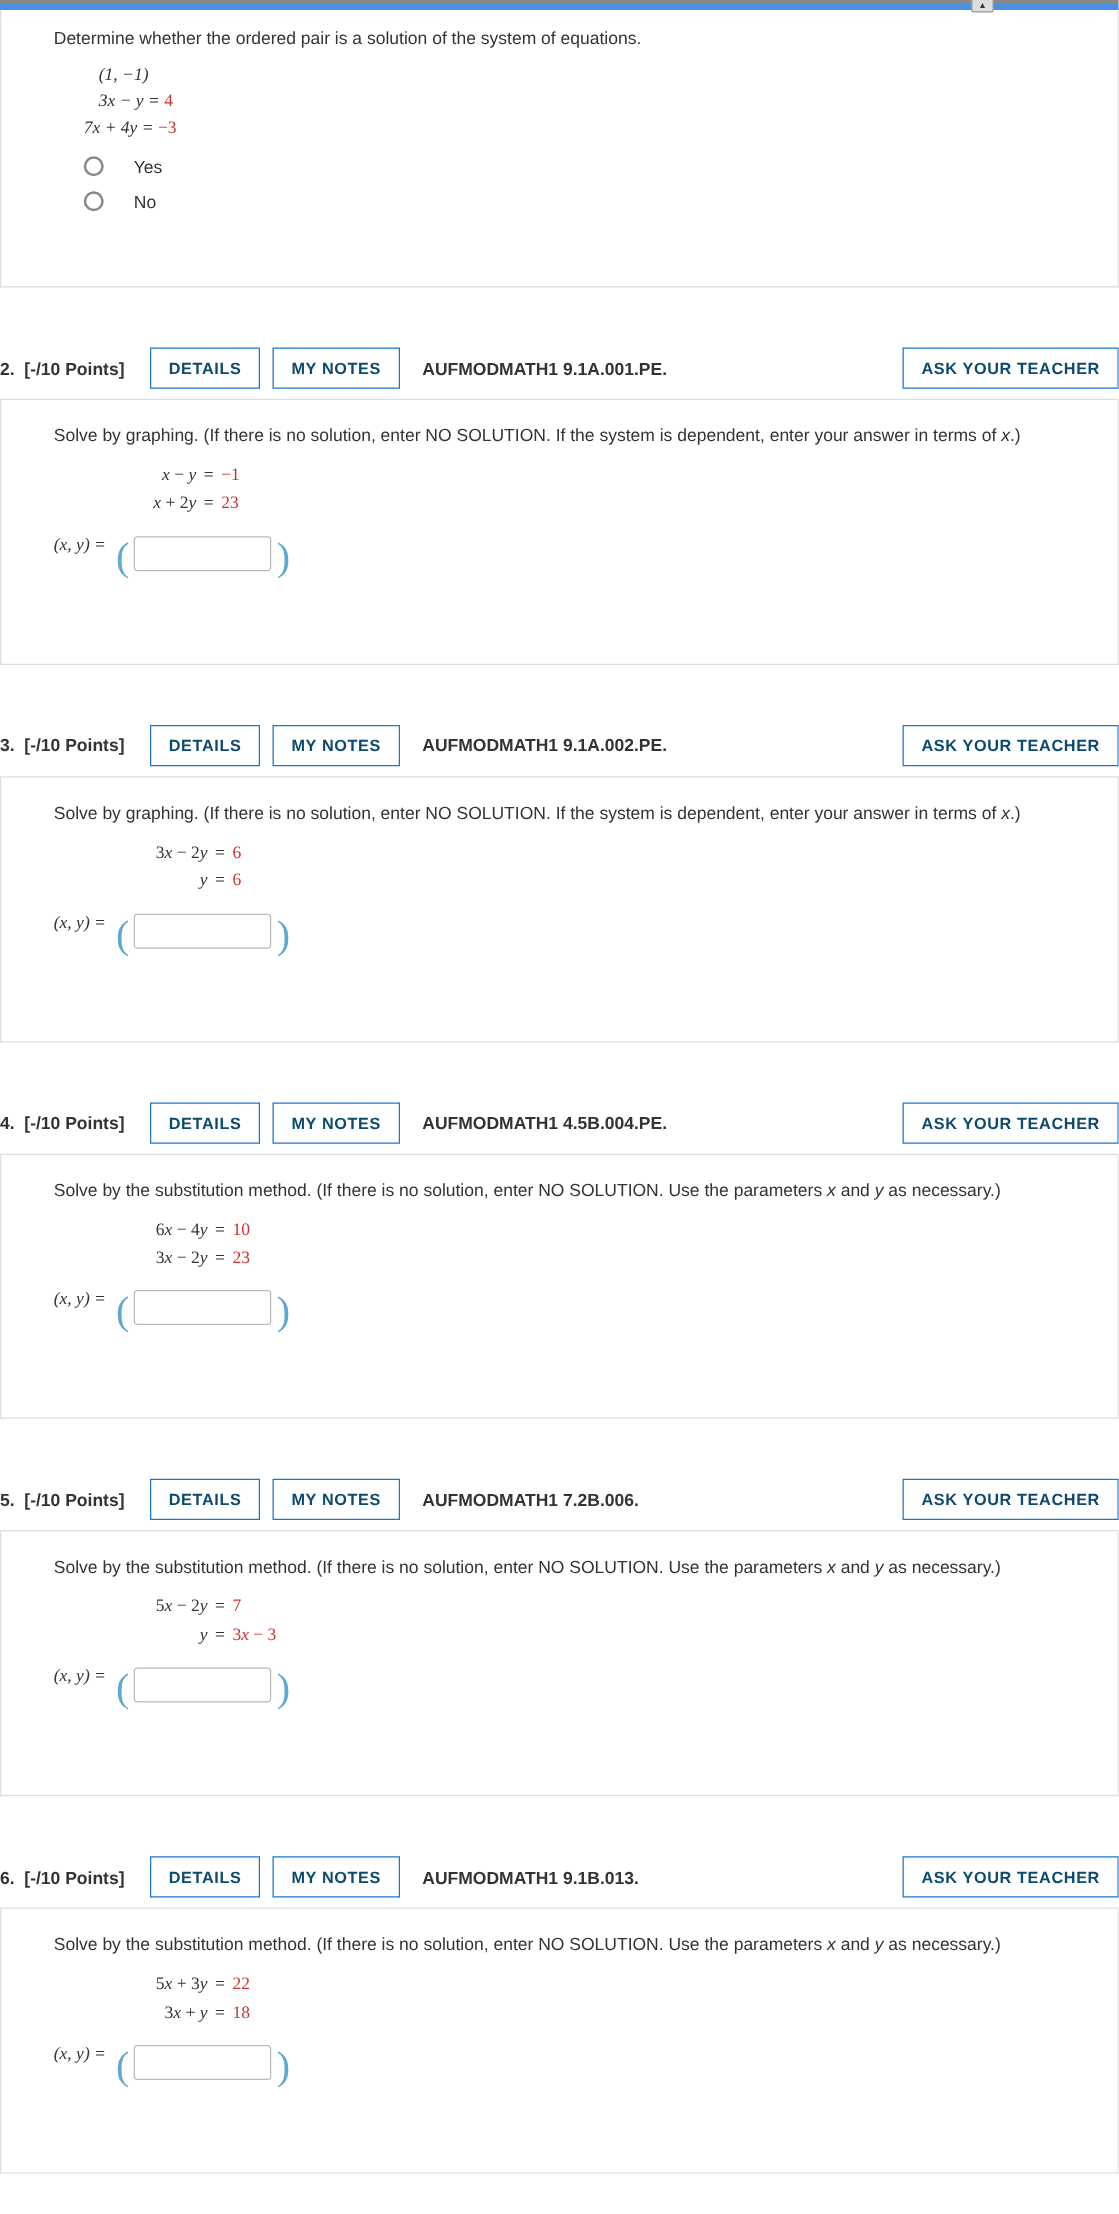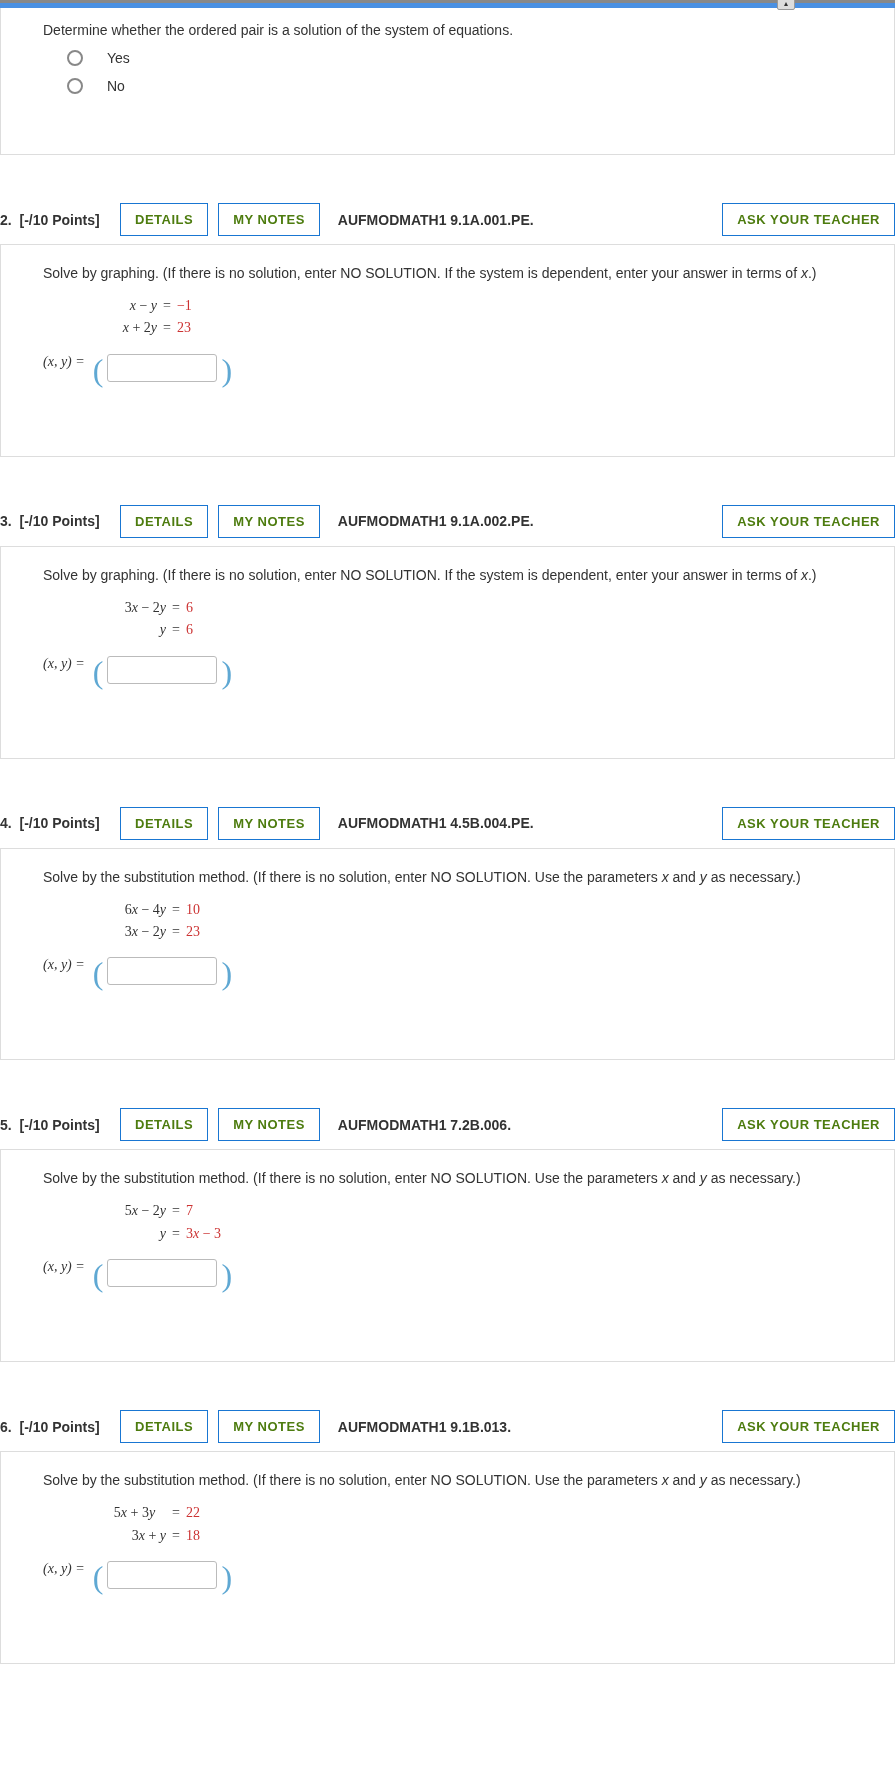--- a/index.html
+++ b/index.html
@@ -7,21 +7,21 @@
 .topbar{height:8px;background:linear-gradient(to bottom,#888 0%,#888 40%,#4a90e2 40%,#4a90e2 100%);position:relative}
 .topbar-btn{position:absolute;right:100px;top:-2px;width:18px;height:12px;background:#ddd;border:1px solid #999;border-radius:2px;font-size:8px;text-align:center;line-height:10px}
 .q1{border:1px solid #ddd;border-top:none;padding:14px 4px 60px 42px}
 .q1-prompt{margin-bottom:12px}
 .q1-math{margin-left:36px;font-family:'Times New Roman',serif;font-style:italic;line-height:1.5}
 .q1-math .num{color:#c33;font-style:normal}
 .radio-row{display:flex;align-items:center;margin-left:24px;margin-top:12px;gap:24px}
 .radio{width:16px;height:16px;border:2px solid #888;border-radius:50%;flex-shrink:0}
 .qheader{display:flex;align-items:center;padding:8px 0 8px 0;gap:10px;border-bottom:1px solid #ddd;margin-top:40px}
 .qnum{font-weight:bold;font-size:14px;min-width:110px}
-.btn{border:1px solid #1976d2;color:#4d7c0f;background:#fff;padding:8px 14px;font-size:13px;font-weight:bold;letter-spacing:0.5px;cursor:pointer}
+.btn{border:1px solid #1976d2;color:#0c4a6e;background:#fff;padding:8px 14px;font-size:13px;font-weight:bold;letter-spacing:0.5px;cursor:pointer}
 .qcode{font-size:14px;font-weight:bold;margin-left:8px}
 .spacer{flex:1}
 .qbody{border:1px solid #ddd;border-top:none;padding:20px 20px 70px 42px}
 .instr{margin-bottom:14px}
 .eqblock{margin-left:60px;font-family:'Times New Roman',serif;line-height:1.6}
 .eqblock .v{font-style:italic}
 .eqblock .n{color:#c33}
 .ans-row{display:flex;align-items:flex-start;margin-top:14px;font-family:'Times New Roman',serif}
 .ans-label{font-style:italic;margin-right:8px}
 .paren{font-size:32px;color:#5fa8d3;font-weight:normal;line-height:1}
@@ -29,20 +29,25 @@
 </style>
 </head>
 <body>
 
 <div class="topbar">
  <div class="topbar-btn">▴</div>
 </div>
 
 <div class="q1">
  <div class="q1-prompt">Determine whether the ordered pair is a solution of the system of equations.</div>
+ <div class="q1-math">
+  <div>(1, −1)</div>
+  <div><span>3x − y = </span><span class="num">4</span></div>
+  <div style="margin-left:-12px"><span>7x + 4y = </span><span class="num">−3</span></div>
+ </div>
  <div class="radio-row">
   <span class="radio"></span>
   <span>Yes</span>
  </div>
  <div class="radio-row">
   <span class="radio"></span>
   <span>No</span>
  </div>
 </div>
 
@@ -177,21 +182,21 @@
         <button class="btn">DETAILS</button>
         <button class="btn">MY NOTES</button>
         <span class="qcode">AUFMODMATH1 9.1B.013.</span>
         <span class="spacer"></span>
         <button class="btn">ASK YOUR TEACHER</button>
       </div>
       <div class="qbody">
         <div class="instr">Solve by the substitution method. (If there is no solution, enter NO SOLUTION. Use the parameters <span style="font-style:italic">x</span> and <span style="font-style:italic">y</span> as necessary.)</div>
         <div class="eqblock">
           <div style="display:flex">
-            <span style="display:inline-block;text-align:center;min-width:63px">5<span class="v">x</span> + 3<span class="v">y</span></span>
+            <span style="display:inline-block;text-align:right;min-width:63px">5<span class="v">x</span> + 3<span class="v">y</span></span>
             <span style="margin:0 6px">=</span>
             <span class="n">22</span>
           </div>
           <div style="display:flex">
             <span style="display:inline-block;text-align:right;min-width:63px">3<span class="v">x</span> + <span class="v">y</span></span>
             <span style="margin:0 6px">=</span>
             <span class="n">18</span>
           </div>
         </div>
         <div class="ans-row">

